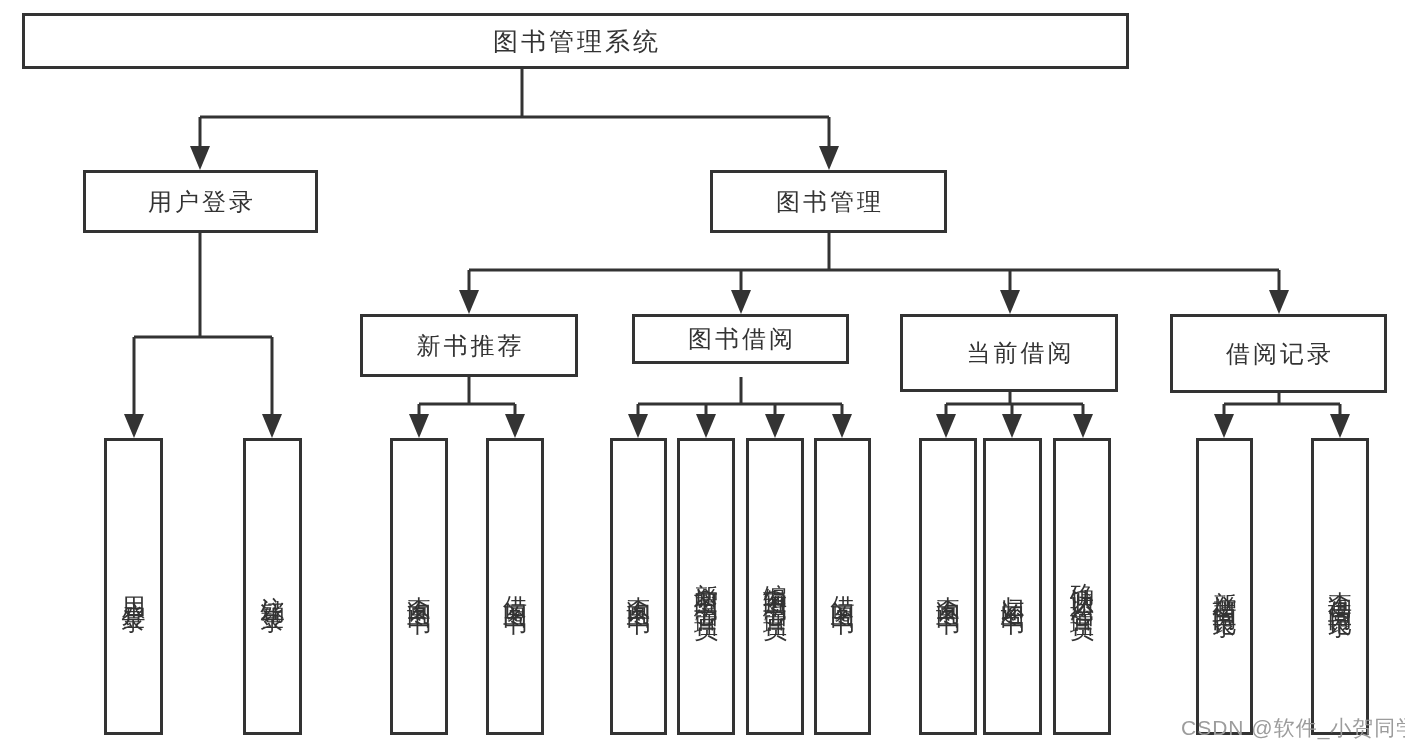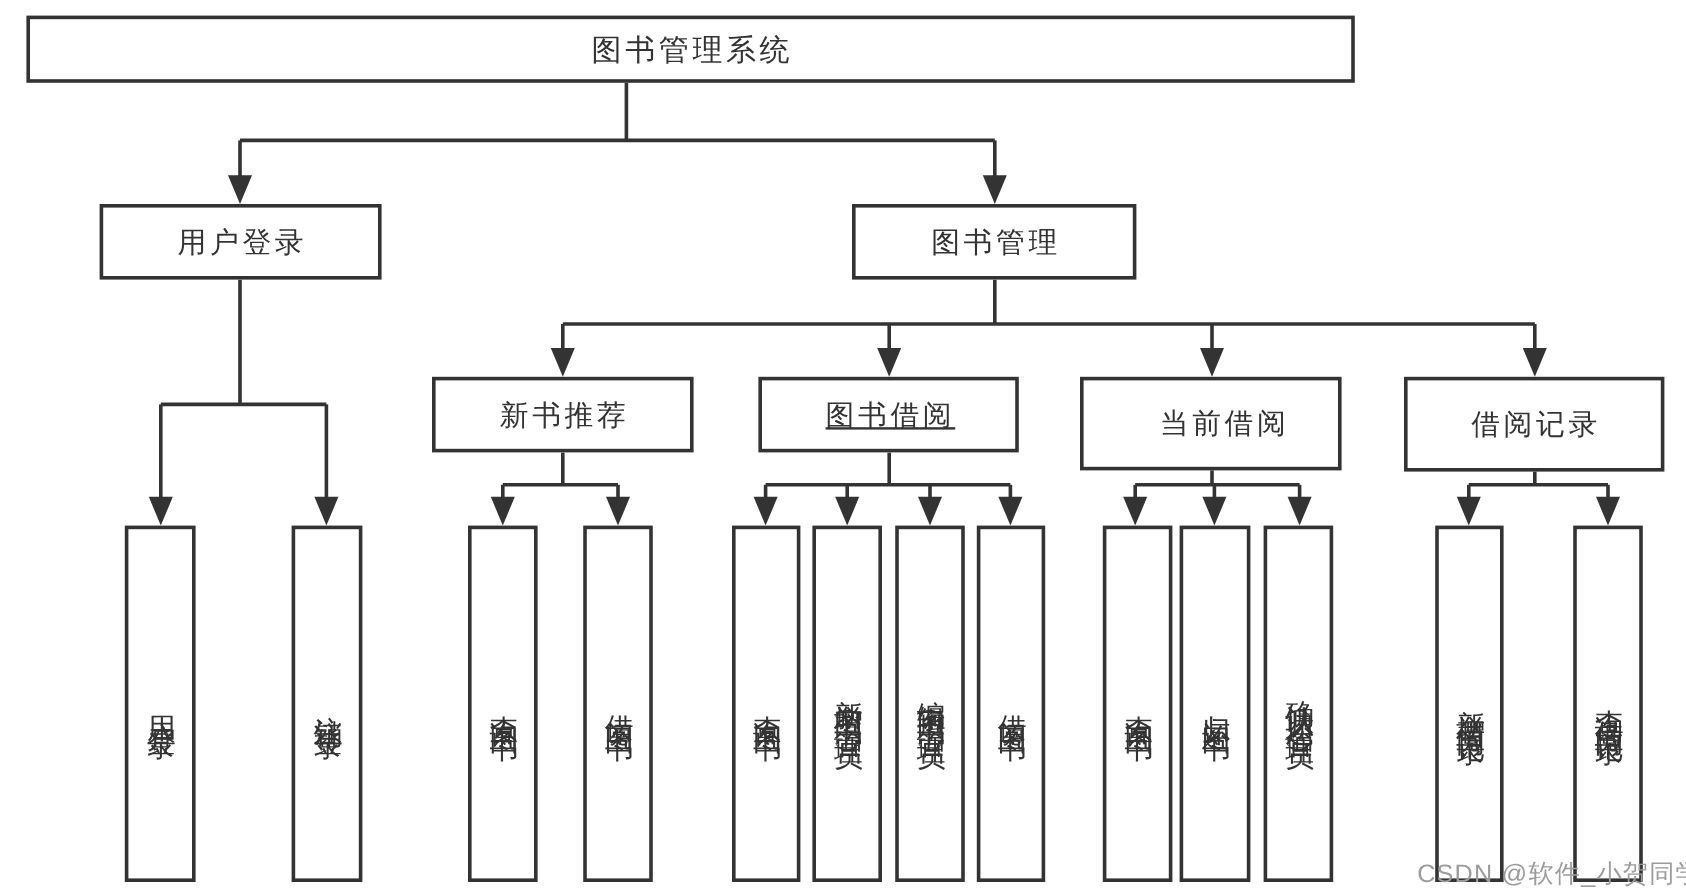--- a/index.html
+++ b/index.html
@@ -69,21 +69,21 @@
     letter-spacing: 1px;
     white-space: nowrap;
     z-index: 5;
   }
 
   
   #n-root            { left: 22px;   top: 13px;  width: 1107px; height: 56px; }
   #n-user-login      { left: 83px;   top: 170px; width: 235px;  height: 63px; }
   #n-book-mgmt       { left: 710px;  top: 170px; width: 237px;  height: 63px; }
   #n-new-rec         { left: 360px;  top: 314px; width: 218px;  height: 63px; }
-  #n-book-borrow     { left: 632px;  top: 314px; width: 217px;  height: 63px; text-decoration: underline; }
+  #n-book-borrow     { left: 632px;  top: 314px; width: 217px;  height: 50px; }
   #n-current-borrow  { left: 900px;  top: 314px; width: 218px;  height: 78px; padding-left: 20px; }
   #n-borrow-records  { left: 1170px; top: 314px; width: 217px;  height: 79px; }
   #n-leaf-login      { left: 104px;  top: 438px; width: 59px;   height: 297px; }
   #n-leaf-logout     { left: 243px;  top: 438px; width: 59px;   height: 297px; }
   #n-leaf-a1         { left: 390px;  top: 438px; width: 58px;   height: 297px; }
   #n-leaf-a2         { left: 486px;  top: 438px; width: 58px;   height: 297px; }
   #n-leaf-b1         { left: 610px;  top: 438px; width: 57px;   height: 297px; }
   #n-leaf-b2         { left: 677px;  top: 438px; width: 58px;   height: 297px; }
   #n-leaf-b3         { left: 746px;  top: 438px; width: 58px;   height: 297px; }
   #n-leaf-b4         { left: 814px;  top: 438px; width: 57px;   height: 297px; }

